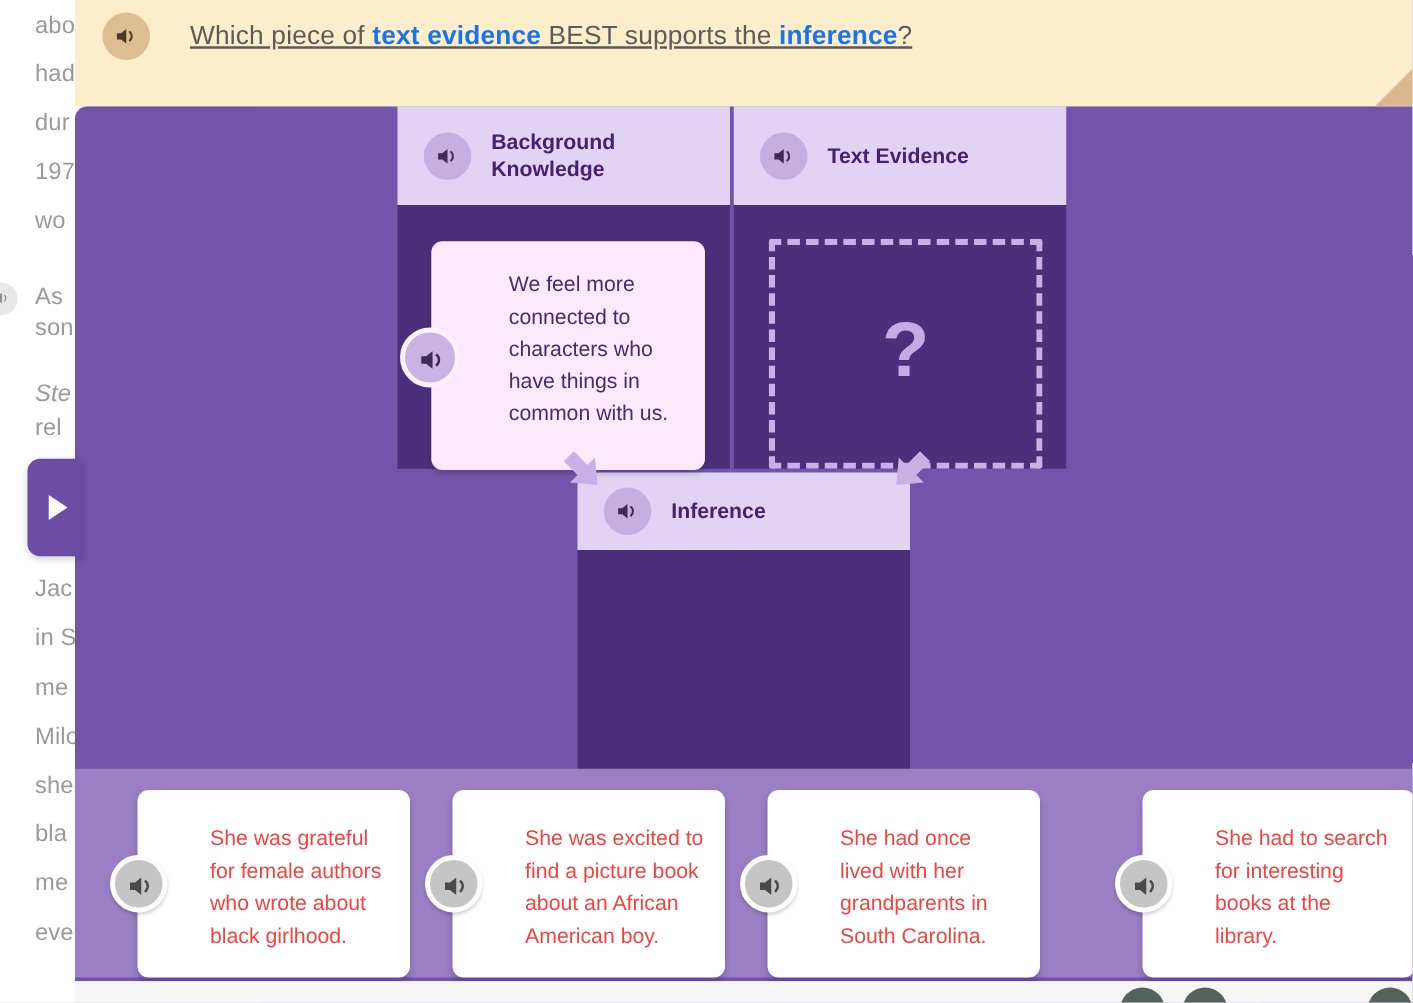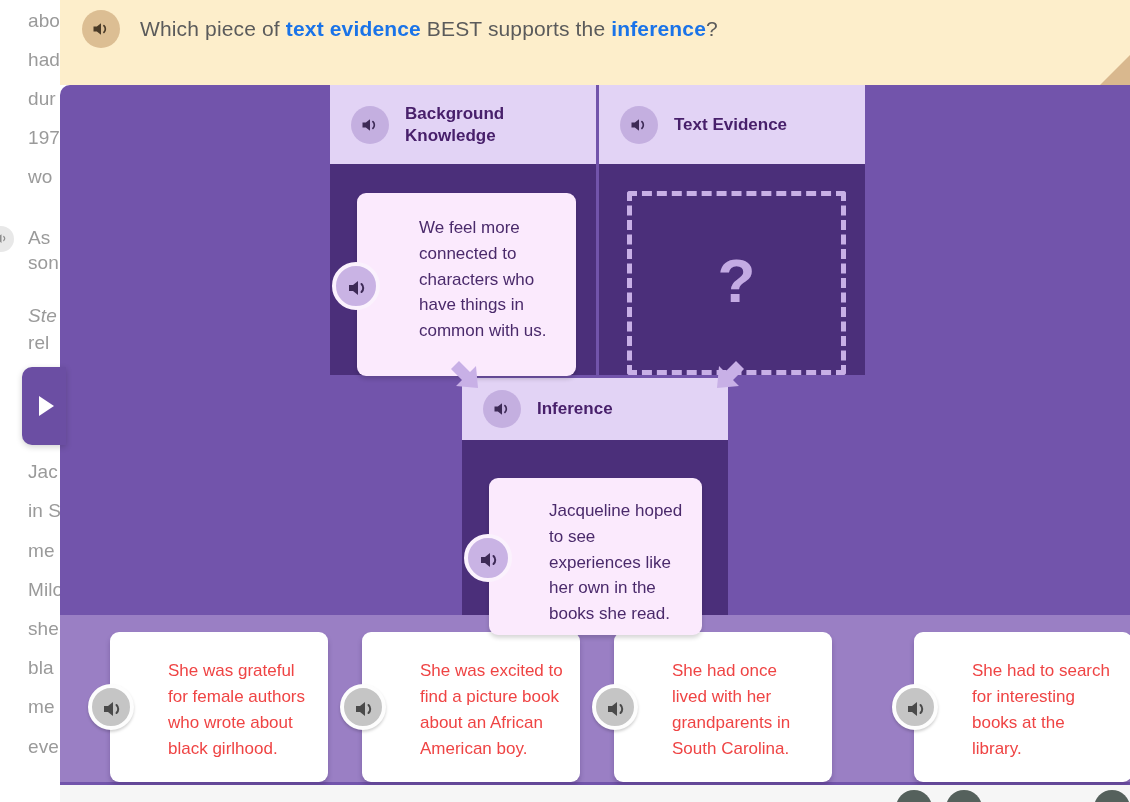--- a/index.html
+++ b/index.html
@@ -63,39 +63,40 @@
     z-index: 30;
   }
   .banner-inner { display: flex; align-items: center; height: 58px; padding-left: 22px; }
   .banner-speaker {
     width: 38px; height: 38px; border-radius: 50%;
     background: #dcbe93; flex: 0 0 38px;
     position: relative;
   }
   .banner-speaker svg { position: absolute; left: 9px; top: 9px; }
   .banner-text {
-    margin-left: 20px; font-size: 21px; color: #5b5b5b;
+    margin-left: 32px; font-size: 21px; color: #5b5b5b;
     letter-spacing: .15px;
+    text-decoration: underline;
   }
   .banner-text b { color: #1a73e8; font-weight: 700; }
   
   .fold {
     position: absolute; right: 0; bottom: -0px;
     width: 30px; height: 30px; overflow: hidden;
   }
   .fold::before {
     content: ""; position: absolute; right: 0; bottom: 0;
     width: 0; height: 0;
     border-left: 30px solid transparent;
     border-bottom: 30px solid #d9b88e;
   }
 
   
   .cols {
-    position: absolute; left: 270px; top: 0;
+    position: absolute; left: 258px; top: 0;
     width: 535px; height: 290px;
   }
   .col { position: absolute; top: 0; width: 266px; height: 290px; }
   .col.left { left: 0; }
   .col.right { left: 269px; }
   .col-body {
     position: absolute; left: 0; top: 79px;
     width: 100%; height: 211px;
     background: #4b2f7a;
   }
@@ -300,29 +301,20 @@
       <div class="inf-body"></div>
       <div class="inf-head">
         <div class="head-speaker">
           <svg width="20" height="20" viewBox="0 0 24 24">
               <path d="M3 9v6h4l5 4V5L7 9H3z" fill="#3d2a56"></path>
               <path d="M15.5 8a5.5 5.5 0 010 8" stroke="#3d2a56" stroke-width="2" fill="none" stroke-linecap="round"></path>
             </svg>
         </div>
         <div class="head-label">Inference</div>
       </div>
-      <div class="inf-card">
-        <div class="card-speaker" style="top:56px">
-          <svg width="24" height="24" viewBox="0 0 24 24">
-              <path d="M3 9v6h4l5 4V5L7 9H3z" fill="#3d2a56"></path>
-              <path d="M15.5 8a5.5 5.5 0 010 8" stroke="#3d2a56" stroke-width="2" fill="none" stroke-linecap="round"></path>
-            </svg>
-        </div>
-        <span>Jacqueline hoped to see experiences like her own in the books she read.</span>
-      </div>
     </div>
   </div>
 
   <div class="tray">
     <div class="option" style="left:50px">
       <div class="opt-speaker">
         <svg width="24" height="24" viewBox="0 0 24 24">
             <path d="M3 9v6h4l5 4V5L7 9H3z" fill="#4a4a4a"></path>
             <path d="M15.5 8a5.5 5.5 0 010 8" stroke="#4a4a4a" stroke-width="2" fill="none" stroke-linecap="round"></path>
           </svg>

